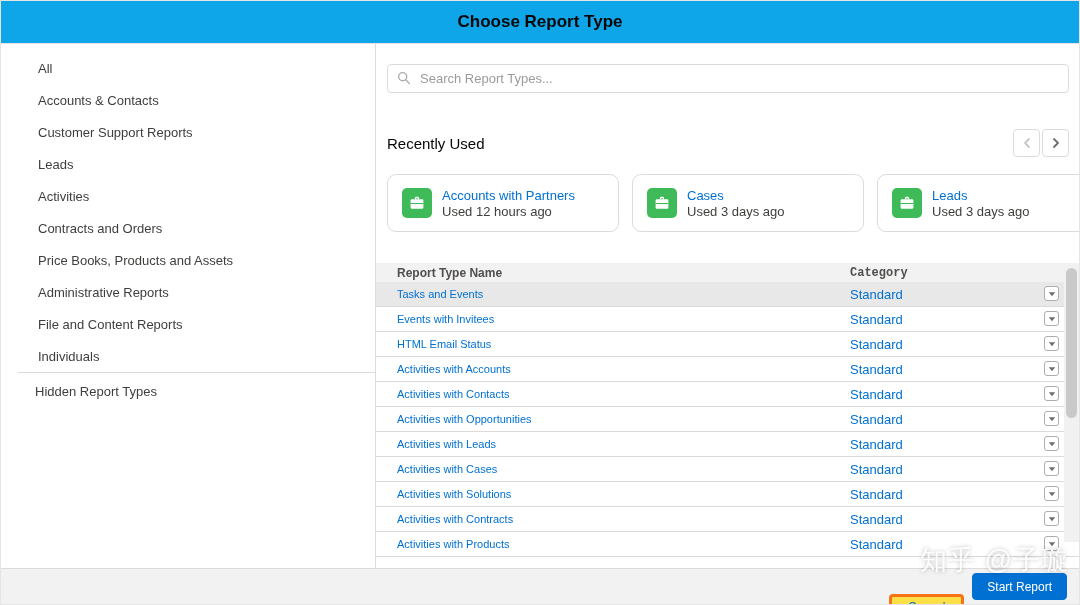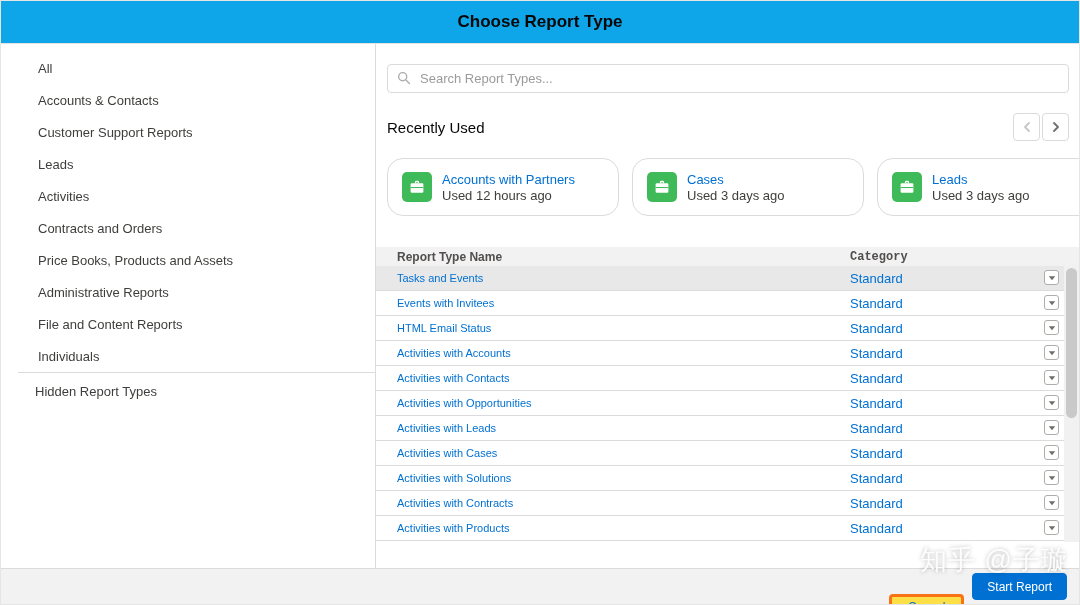--- a/index.html
+++ b/index.html
@@ -59,40 +59,40 @@
     color: #c2410c; outline: none; background: #fff;
   }
   .search-input::placeholder { color: #9b9b9b; }
   .search-icon {
     position: absolute; left: 10px; top: 7px; width: 14px; height: 14px;
     pointer-events: none;
   }
 
   
   .recent-header {
-    margin: 20px 10px 0 11px; height: 28px;
+    margin: 36px 10px 0 11px; height: 28px;
     display: flex; align-items: center; justify-content: space-between;
   }
   .recent-heading { font-size: 15px; color: #080707; font-weight: 400; }
   .carousel-nav { display: flex; gap: 2px; }
   .nav-btn {
     width: 27px; height: 28px; background: #fff;
     border: 1px solid #dddbda; border-radius: 4px;
     display: flex; align-items: center; justify-content: center;
     cursor: pointer; padding: 0;
   }
   .nav-btn svg { display: block; }
 
   .cards-row {
     margin: 17px 0 0 11px; height: 78px;
     display: flex; gap: 13px; overflow: hidden;
   }
   .recent-card {
     flex: 0 0 232px; width: 232px; height: 58px;
-    border: 1px solid #dddbda; border-radius: 16px;
+    border: 1px solid #dddbda; border-radius: 9px;
     display: flex; align-items: center; padding-left: 14px;
     cursor: pointer; background: #fff;
   }
   .card-icon {
     width: 30px; height: 30px; border-radius: 5px;
     background: #3fba58; flex: 0 0 30px;
     display: flex; align-items: center; justify-content: center;
   }
   .card-text { margin-left: 10px; }
   .card-title { font-size: 13px; color: #0070d2; }

